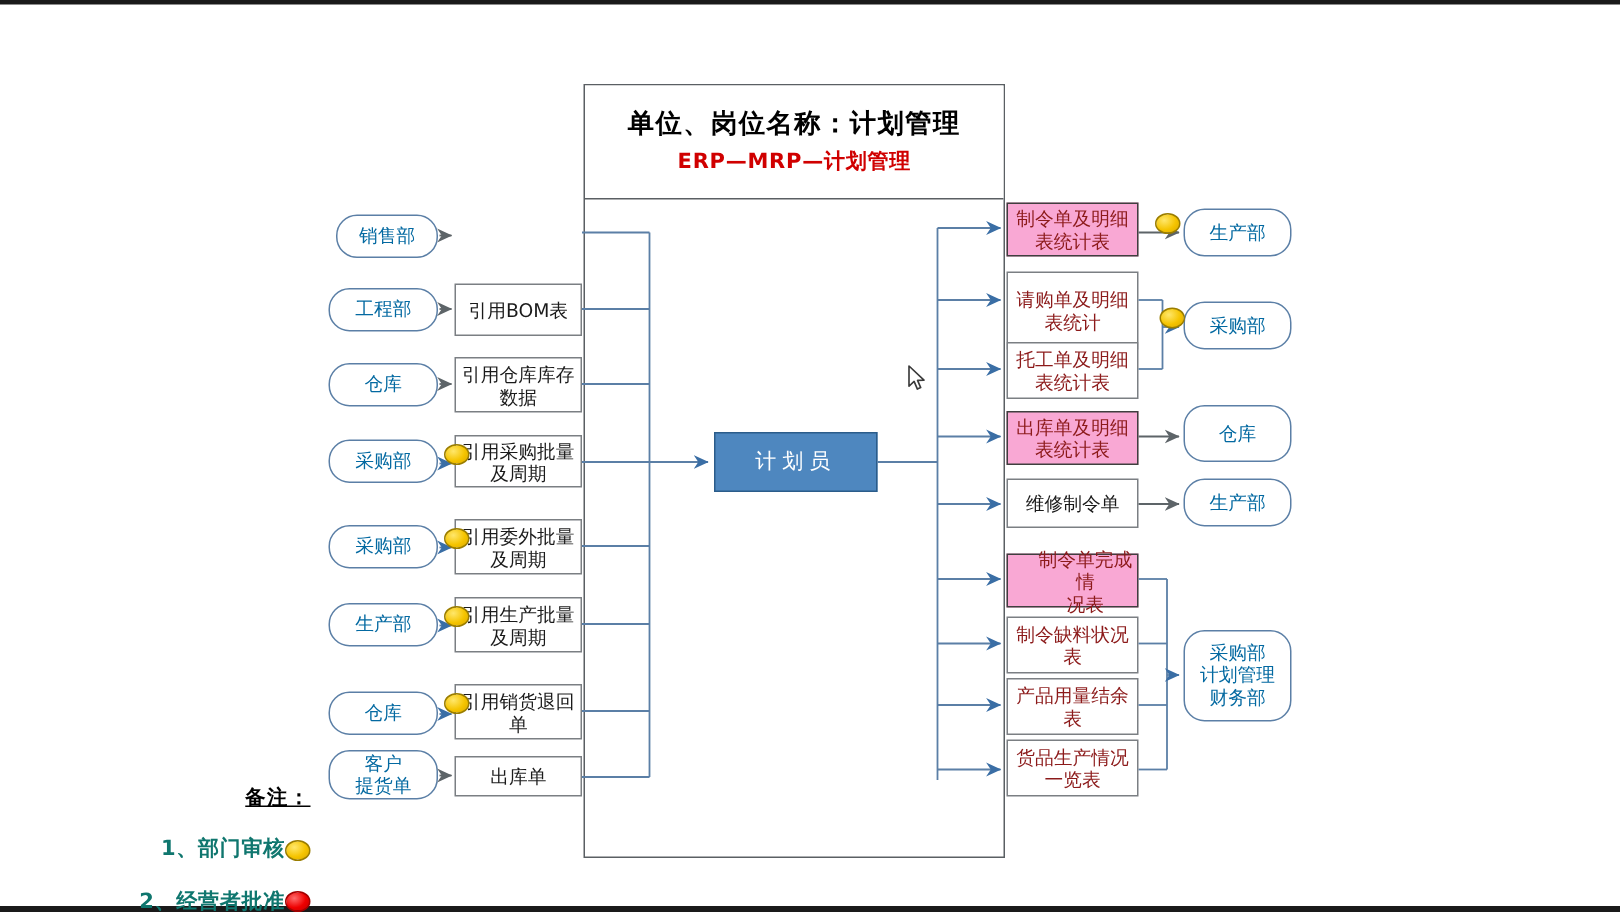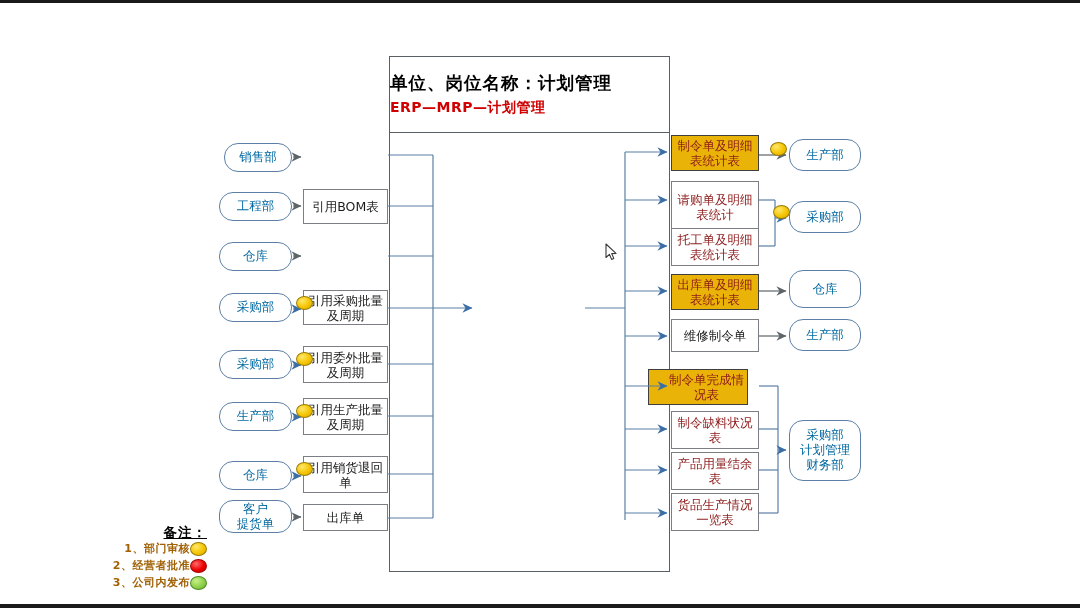--- a/index.html
+++ b/index.html
@@ -15,21 +15,21 @@
   .edge-bottom{position:absolute;left:0;bottom:0;width:1080px;height:4px;background:#1a1a1a;}
 
   
   .frame{
     position:absolute;left:389px;top:56px;width:281px;height:516px;
     border:1.5px solid #5a5f63;background:#fff;box-sizing:border-box;
   }
   .frame-title{
     position:absolute;left:390px;top:57px;width:279px;height:76px;
     border-bottom:1.2px solid #5a5f63;box-sizing:border-box;
-    display:flex;flex-direction:column;align-items:flex-start;justify-content:center;
+    display:flex;flex-direction:column;align-items:center;justify-content:center;
     background:#fff;
   }
   .title-main{
     font-size:17.5px;color:#000;font-weight:700;letter-spacing:1px;
     line-height:1.2;white-space:nowrap;
   }
   .title-sub{
     font-size:14px;color:#d00000;font-weight:700;letter-spacing:0.5px;
     margin-top:5px;white-space:nowrap;
   }
@@ -40,21 +40,21 @@
     background:#fff;display:flex;align-items:center;justify-content:center;
     text-align:center;font-size:12.5px;color:#0369a1;line-height:1.18;
     box-sizing:border-box;
   }
   .rbox{
     position:absolute;border:1.1px solid #7b7f83;background:#fff;
     display:flex;align-items:center;justify-content:center;text-align:center;
     font-size:12.5px;color:#1a1a1a;line-height:1.2;box-sizing:border-box;
   }
   .rbox.dark-red{color:#8c1a1a;}
-  .rbox.hl{background:#eab308;border:1.4px solid #3f3f3f;color:#8c1a1a;}
+  .rbox.hl{background:#f9a8d4;border:1.4px solid #3f3f3f;color:#8c1a1a;}
 
   .center-node{
     position:absolute;left:476px;top:288px;width:109px;height:40px;
     background:#4e87bf;border:1.2px solid #2b5c8a;
     display:flex;align-items:center;justify-content:center;
     color:#ffffff;font-size:14px;letter-spacing:4px;box-sizing:border-box;
   }
 
   
   .hline{position:absolute;height:0;border-top:1.1px solid #5b7fa6;}
@@ -67,22 +67,22 @@
     background:radial-gradient(ellipse at 35% 32%, #ffe76b 0%, #f5c400 55%, #d8a800 100%);
   }
 
   
   .legend{position:absolute;left:72px;top:525px;text-align:right;}
   .legend-title{
     font-size:13.5px;font-weight:700;color:#000;
     text-decoration:underline;letter-spacing:1px;line-height:1.05;
   }
   .legend-row{
-    display:flex;align-items:center;font-size:11px;font-weight:700;
-    color:#a16207;letter-spacing:0.5px;line-height:1.05;margin-top:3px;
+    display:flex;align-items:center;font-size:14px;font-weight:700;
+    color:#0f766e;letter-spacing:0.5px;line-height:1.05;margin-top:20px;
     white-space:nowrap;
   }
   .legend-row .lbl{display:inline-block;width:118px;}
   .legend-dot{
     width:15px;height:12px;border-radius:50%;border:1px solid #9a7d00;
     background:radial-gradient(ellipse at 35% 32%, #ffe76b 0%, #f5c400 55%, #d8a800 100%);
   }
   .legend-dot.red{
     border-color:#a40000;
     background:radial-gradient(ellipse at 35% 32%, #ff6b6b 0%, #ee0000 55%, #c00000 100%);
@@ -112,44 +112,46 @@
   <div class="pill" style="left:224px;top:143px;width:68px;height:29px;">销售部</div>
   <div class="pill" style="left:219px;top:192px;width:73px;height:29px;">工程部</div>
   <div class="pill" style="left:219px;top:242px;width:73px;height:29px;">仓库</div>
   <div class="pill" style="left:219px;top:293px;width:73px;height:29px;">采购部</div>
   <div class="pill" style="left:219px;top:350px;width:73px;height:29px;">采购部</div>
   <div class="pill" style="left:219px;top:402px;width:73px;height:29px;">生产部</div>
   <div class="pill" style="left:219px;top:461px;width:73px;height:29px;">仓库</div>
   <div class="pill" style="left:219px;top:500px;width:73px;height:33px;">客户<br>提货单</div>
 
   <div class="rbox" style="left:303px;top:189px;width:85px;height:35px;">引用BOM表</div>
+  <div class="rbox" style="left:303px;top:238px;width:85px;height:37px;">引用仓库库存<br>数据</div>
   <div class="rbox" style="left:303px;top:290px;width:85px;height:35px;">引用采购批量<br>及周期</div>
   <div class="rbox" style="left:303px;top:346px;width:85px;height:37px;">引用委外批量<br>及周期</div>
   <div class="rbox" style="left:303px;top:398px;width:85px;height:37px;">引用生产批量<br>及周期</div>
   <div class="rbox" style="left:303px;top:456px;width:85px;height:37px;">引用销货退回<br>单</div>
   <div class="rbox" style="left:303px;top:504px;width:85px;height:27px;">出库单</div>
 
   <div class="hline grey" style="left:293px;top:157px;width:0px;"></div>
 
   <div class="rbox hl" style="left:671px;top:135px;width:88px;height:36px;">制令单及明细<br>表统计表</div>
   <div class="rbox dark-red" style="left:671px;top:181px;width:88px;height:52px;">请购单及明细<br>表统计</div>
   <div class="rbox dark-red" style="left:671px;top:228px;width:88px;height:38px;">托工单及明细<br>表统计表</div>
   <div class="rbox hl" style="left:671px;top:274px;width:88px;height:36px;">出库单及明细<br>表统计表</div>
   <div class="rbox" style="left:671px;top:319px;width:88px;height:33px;">维修制令单</div>
-  <div class="rbox hl" style="left:648px;top:369px;width:100px;height:36px;padding-left:17px;">制令单完成情<br>况表</div>
+  <div class="rbox hl" style="left:671px;top:369px;width:88px;height:36px;padding-left:17px;">制令单完成情<br>况表</div>
   <div class="rbox dark-red" style="left:671px;top:411px;width:88px;height:38px;">制令缺料状况<br>表</div>
   <div class="rbox dark-red" style="left:671px;top:452px;width:88px;height:38px;">产品用量结余<br>表</div>
   <div class="rbox dark-red" style="left:671px;top:493px;width:88px;height:38px;">货品生产情况<br>一览表</div>
 
   <div class="pill" style="left:789px;top:139px;width:72px;height:32px;">生产部</div>
   <div class="pill" style="left:789px;top:201px;width:72px;height:32px;">采购部</div>
   <div class="pill" style="left:789px;top:270px;width:72px;height:38px;">仓库</div>
   <div class="pill" style="left:789px;top:319px;width:72px;height:32px;">生产部</div>
   <div class="pill" style="left:789px;top:420px;width:72px;height:61px;">采购部<br>计划管理<br>财务部</div>
 
+  <div class="center-node">计划员</div>
 
   <svg style="position:absolute;left:0;top:0;width:1080px;height:608px;pointer-events:none;">
     <defs>
       <marker id="ah" markerWidth="9" markerHeight="9" refX="8" refY="4.5" orient="auto">
         <path d="M0,0.6 L8.4,4.5 L0,8.4 L2.6,4.5 Z" fill="#3a6ea5"></path>
       </marker>
       <marker id="ahg" markerWidth="9" markerHeight="9" refX="8" refY="4.5" orient="auto">
         <path d="M0,0.6 L8.4,4.5 L0,8.4 L2.6,4.5 Z" fill="#5d6468"></path>
       </marker>
     </defs>

